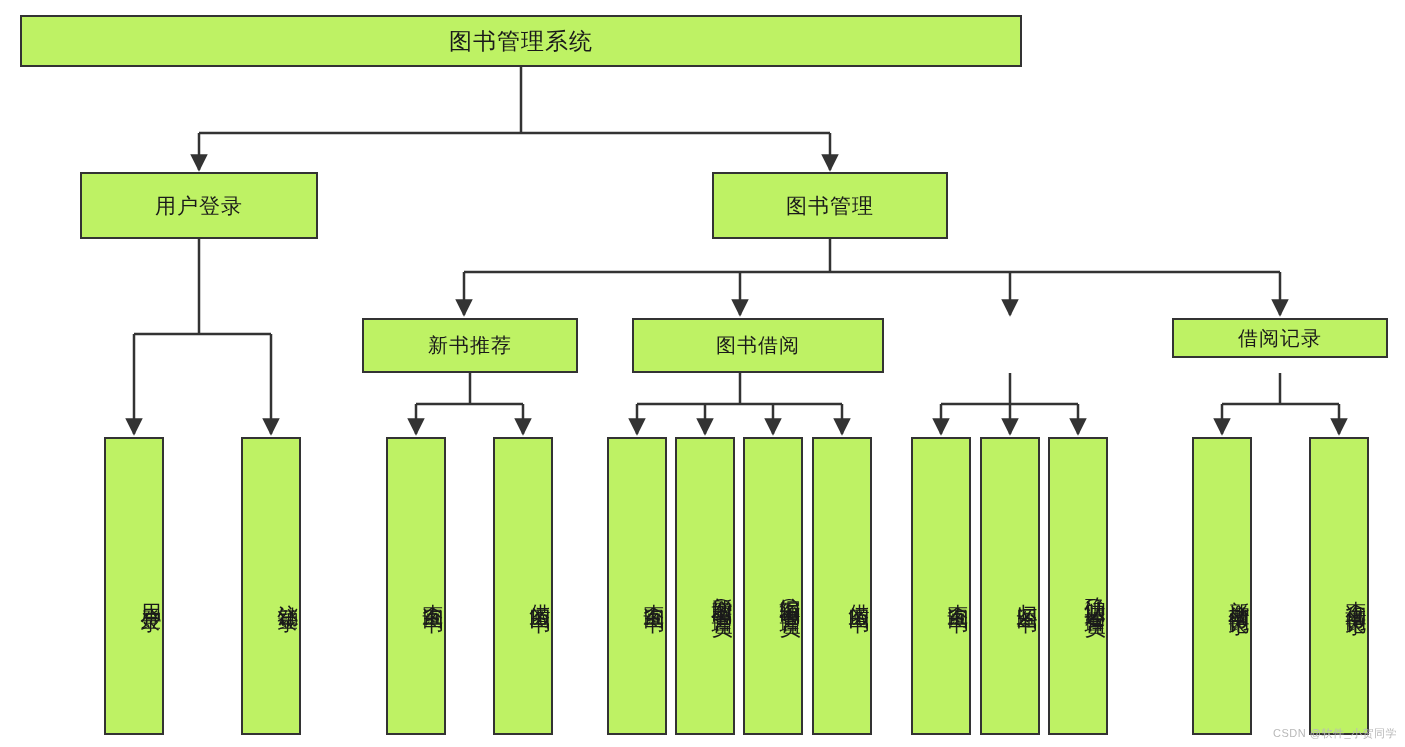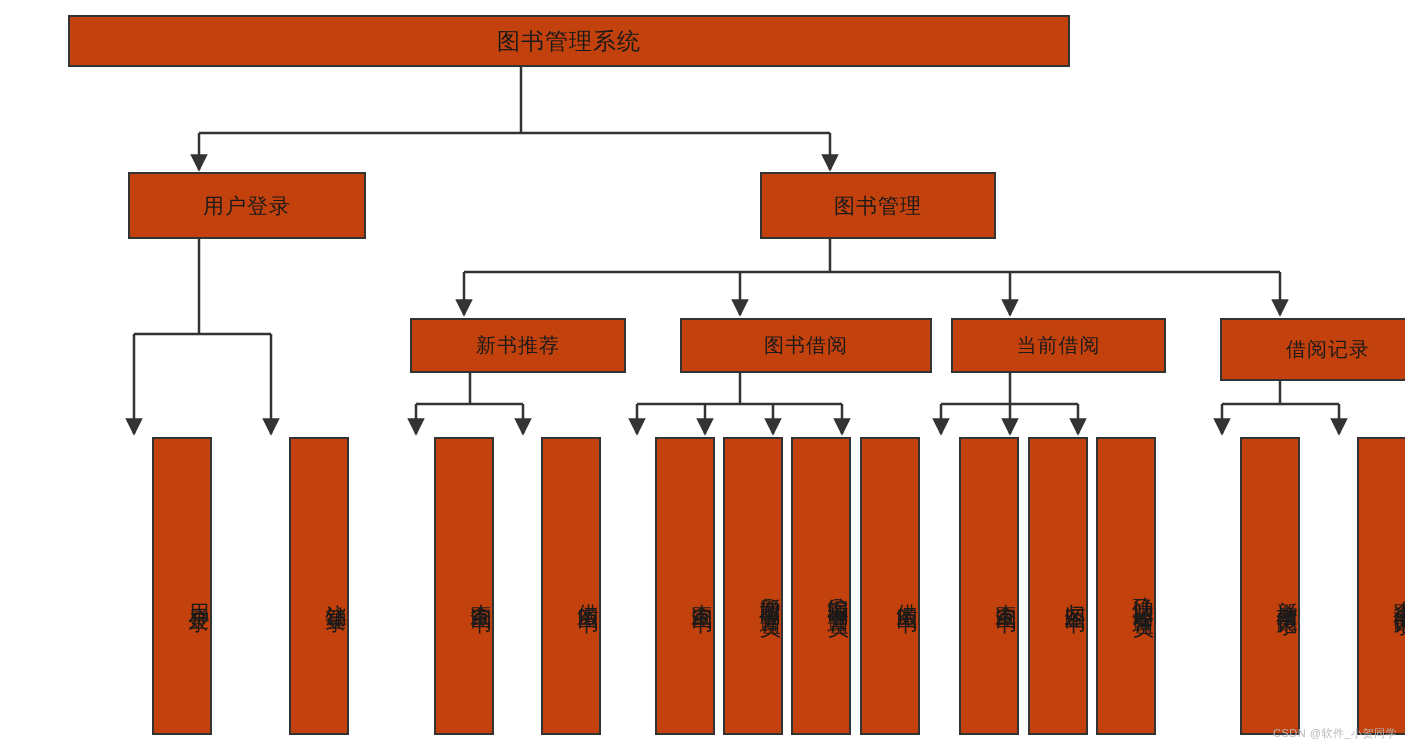--- a/index.html
+++ b/index.html
@@ -23,27 +23,26 @@
     left: 0;
     top: 0;
     width: 1405px;
     height: 747px;
     pointer-events: none;
   }
   .node {
     position: absolute;
     box-sizing: border-box;
     border: 2.5px solid #333333;
-    background: #c2410c;
+    background: #bef264;
     display: flex;
     align-items: center;
     justify-content: center;
     color: #1a1a1a;
     z-index: 2;
-    margin-left: 48px;
   }
   .node-root {
     font-size: 23px;
     letter-spacing: 1px;
   }
   .node-branch {
     font-size: 21px;
     letter-spacing: 1px;
   }
   .node-sub {
@@ -131,23 +130,22 @@
   <div class="node node-root" style="left:20px; top:15px; width:1002px; height:52px;">图书管理系统</div>
 
   <div class="node node-branch" style="left:80px; top:172px; width:238px; height:67px;">用户登录</div>
 
   <div class="node node-branch" style="left:712px; top:172px; width:236px; height:67px;">图书管理</div>
 
   <div class="node node-sub" style="left:362px; top:318px; width:216px; height:55px;">新书推荐</div>
 
   <div class="node node-sub" style="left:632px; top:318px; width:252px; height:55px;">图书借阅</div>
 
-  <div class="node node-sub" style="left:903px; top:318px; width:215px; height:55px;">当前借阅</div>
 
-  <div class="node node-sub" style="left:1172px; top:318px; width:216px; height:63px;">借阅记录</div>
+  <div class="node node-sub" style="left:1172px; top:318px; width:216px; height:40px;">借阅记录</div>
 
   <div class="node node-leaf" style="left:104px; top:437px; width:60px; height:298px;">用户登录</div>
 
   <div class="node node-leaf" style="left:241px; top:437px; width:60px; height:298px;">注销登录</div>
 
   <div class="node node-leaf" style="left:386px; top:437px; width:60px; height:298px;">查询图书</div>
 
   <div class="node node-leaf" style="left:493px; top:437px; width:60px; height:298px;">借阅图书</div>
 
   <div class="node node-leaf" style="left:607px; top:437px; width:60px; height:298px;">查询图书</div>

